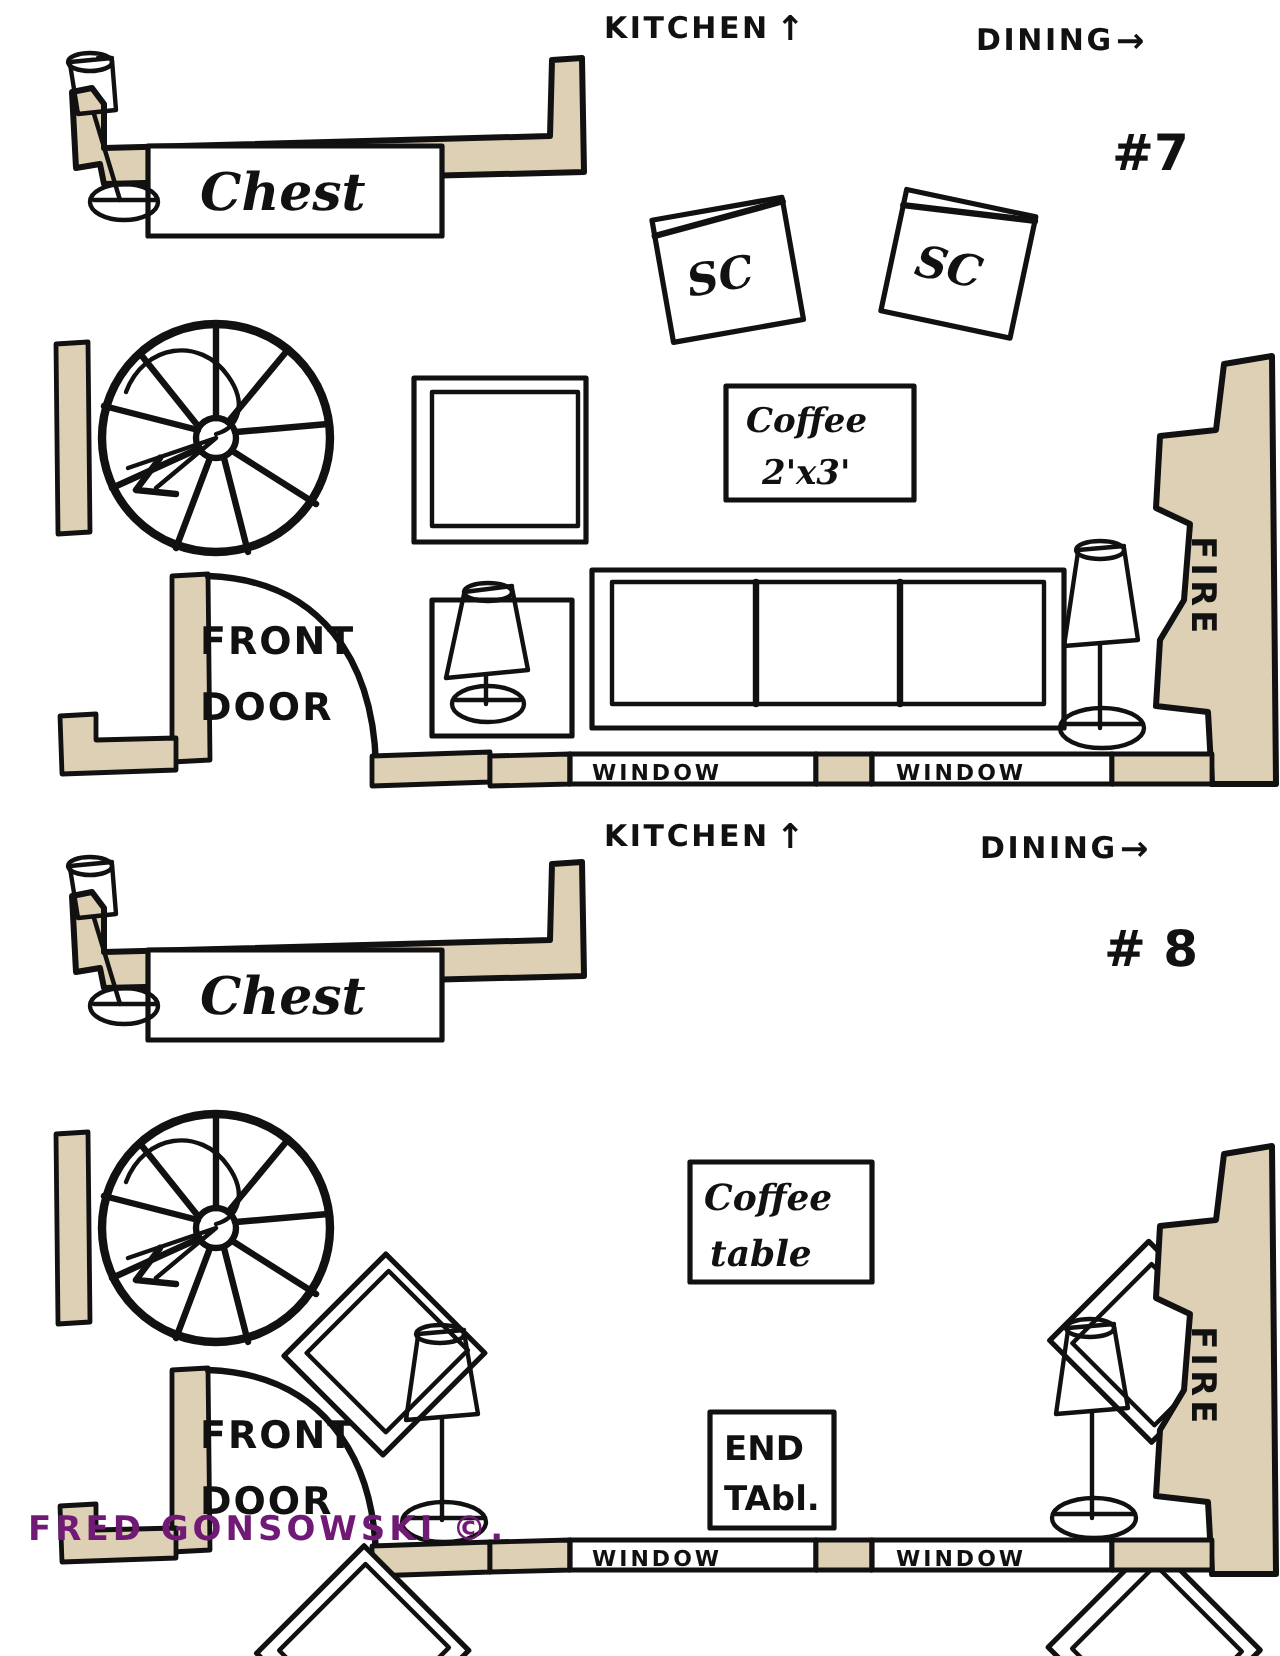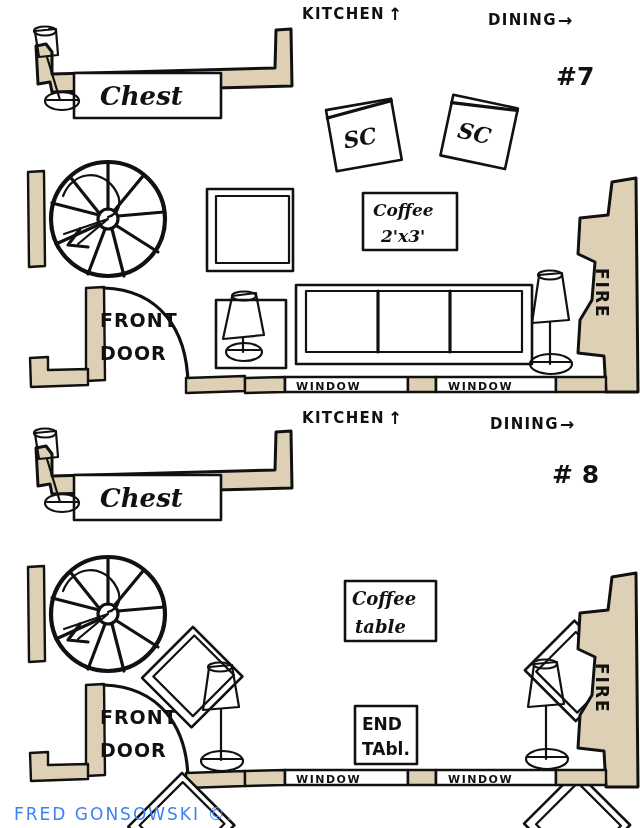--- a/index.html
+++ b/index.html
@@ -15,22 +15,22 @@
   .w3{stroke-width:4.2;}
   .wall{fill:#ddd0b4;stroke:#111;stroke-width:3;stroke-linejoin:round;}
   .wall2{fill:#ddd0b4;stroke:#111;stroke-width:2.4;stroke-linejoin:round;}
   .box{fill:#ffffff;stroke:#111;stroke-width:2.6;stroke-linejoin:round;}
   .boxthin{fill:#ffffff;stroke:#111;stroke-width:2.2;stroke-linejoin:round;}
   .lbl{font-family:"DejaVu Sans",sans-serif;fill:#111;}
   .hand{font-family:"DejaVu Sans",sans-serif;font-weight:700;fill:#111;}
   .room-note{font-size:15px;letter-spacing:1.3px;font-weight:700;}
   .numtag{font-size:25px;font-weight:700;}
   .script{font-family:"DejaVu Serif",serif;font-style:italic;font-weight:700;}
-  .sig{position:absolute;left:14px;top:804px;font-family:"DejaVu Sans",sans-serif;
-       font-weight:400;font-size:17px;letter-spacing:2px;color:#3b82f6;}
+  .sig{position:absolute;left:14px;top:755px;font-family:"DejaVu Sans",sans-serif;
+       font-weight:700;font-size:17px;letter-spacing:2px;color:#701a75;}
   .winlbl{font-size:11px;font-weight:700;letter-spacing:1.5px;}
 </style>
 </head>
 <body>
 
 <div class="plan" id="plan-7">
 <svg width="640" height="410" viewBox="0 0 640 410">
 
   <g>
     <path class="wall" d="M36,46 L46,44 L52,52 L52,74 L275,68 L276,30 L291,29 L292,86 L52,92 L50,82 L38,84 Z"></path>

